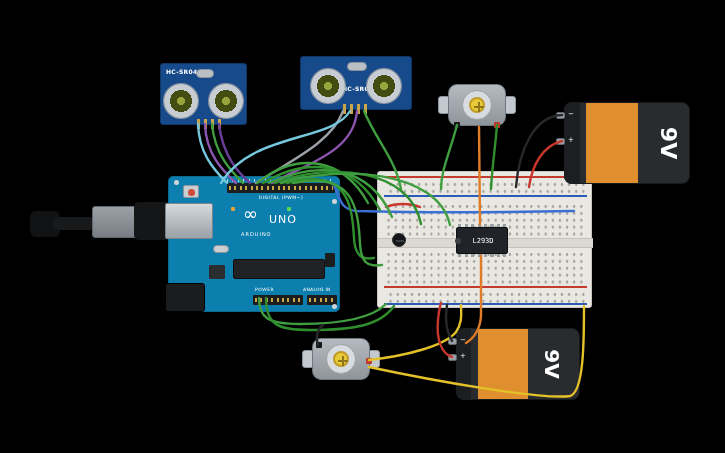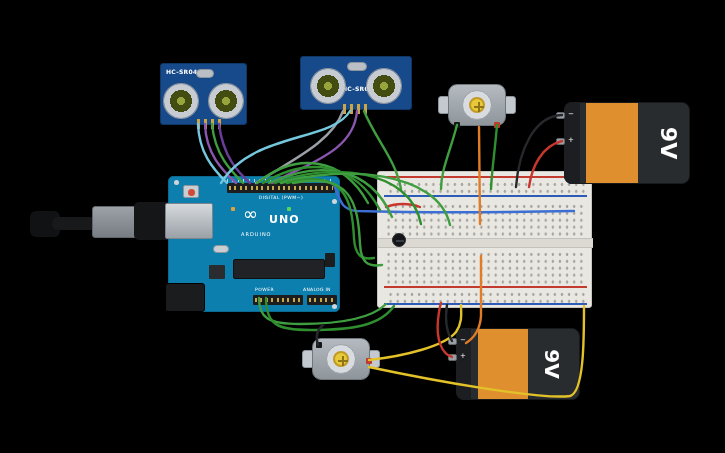--- a/index.html
+++ b/index.html
@@ -36,21 +36,21 @@
       <div class="abs" style="left:4px;top:3px;width:7px;height:7px;background:#d04a3a;border-radius:50%;"></div>
     </div>
     <div class="abs pinticks" style="left:58px;top:2px;width:108px;height:3px;"></div>
     <div class="abs" style="left:58px;top:6px;width:108px;height:10px;background:#1b1d1f;border-radius:1px;">
       <div class="abs goldpins" style="left:2px;top:3px;width:104px;height:4px;"></div>
     </div>
     <div class="abs wtext" style="left:62px;top:18px;width:100px;font-size:4.5px;letter-spacing:.5px;text-align:center;">DIGITAL (PWM~)</div>
     <div class="abs" style="left:118px;top:30px;width:4px;height:4px;background:#59d659;border-radius:1px;"></div>
     <div class="abs" style="left:62px;top:30px;width:4px;height:4px;background:#e0a23a;border-radius:1px;"></div>
     <div class="abs wtext" style="left:74px;top:28px;font-size:18px;line-height:18px;">∞</div>
-    <div class="abs wtext" style="left:100px;top:36px;font-size:11px;font-weight:bold;letter-spacing:1px;">UNO</div>
+    <div class="abs wtext" style="left:100px;top:36px;font-size:11px;font-weight:normal;letter-spacing:1px;">UNO</div>
     <div class="abs wtext" style="left:72px;top:54px;font-size:5px;letter-spacing:1px;">ARDUINO</div>
     <div class="abs" style="left:156px;top:76px;width:10px;height:14px;background:#1b1d1f;border-radius:1px;"></div>
     <div class="abs" style="left:44px;top:68px;width:16px;height:8px;background:#c9ced3;border-radius:4px;border:1px solid #8d949b;"></div>
     <div class="abs" style="left:40px;top:88px;width:16px;height:14px;background:#2a2d30;border-radius:1px;"></div>
     <div class="abs" style="left:64px;top:82px;width:92px;height:20px;background:#202225;border-radius:2px;border:1px solid #0e0f10;"></div>
     <div class="abs wtext" style="left:86px;top:110px;font-size:4.5px;letter-spacing:.5px;">POWER</div>
     <div class="abs wtext" style="left:134px;top:110px;font-size:4.5px;letter-spacing:.3px;">ANALOG IN</div>
     <div class="abs" style="left:84px;top:118px;width:50px;height:10px;background:#1b1d1f;border-radius:1px;">
       <div class="abs goldpins" style="left:2px;top:3px;width:46px;height:4px;"></div>
     </div>
@@ -67,20 +67,28 @@
     <div class="abs holes" style="left:8px;top:8px;width:199px;height:14px;"></div>
     <div class="abs" style="left:6px;top:23px;width:203px;height:2px;background:#2d5bb8;"></div>
     <div class="abs holes" style="left:6px;top:30px;width:203px;height:34px;"></div>
     <div class="abs" style="left:0;top:66px;width:215px;height:10px;background:#dcd9d3;border-top:1px solid #c5c2bc;border-bottom:1px solid #c5c2bc;"></div>
     <div class="abs holes" style="left:6px;top:78px;width:203px;height:34px;"></div>
     <div class="abs" style="left:6px;top:114px;width:203px;height:2px;background:#c23b2e;"></div>
     <div class="abs holes" style="left:8px;top:118px;width:199px;height:14px;"></div>
     <div class="abs" style="left:6px;top:131px;width:203px;height:2px;background:#2d5bb8;"></div>
   </div>
 
+  <div class="abs" style="left:456px;top:227px;width:52px;height:27px;z-index:6;">
+    <div class="abs iclegs" style="left:2px;top:-3px;width:48px;height:3px;"></div>
+    <div class="abs iclegs" style="left:2px;top:27px;width:48px;height:3px;"></div>
+    <div class="abs" style="left:0;top:0;width:52px;height:27px;background:#202327;border:1px solid #0d0e10;border-radius:2px;">
+      <div class="abs" style="left:-2px;top:10px;width:6px;height:6px;background:#3c4046;border-radius:50%;"></div>
+      <div class="abs wtext" style="left:0;top:9px;width:52px;text-align:center;font-size:7px;font-family:'DejaVu Sans Mono',monospace;">L293D</div>
+    </div>
+  </div>
 
   <div class="abs" style="left:392px;top:233px;width:14px;height:14px;background:#141619;border:1px solid #2a2d31;border-radius:50%;z-index:6;">
     <div class="abs" style="left:3px;top:6px;width:8px;height:2px;background:#3a3e44;"></div>
   </div>
 
   <div class="abs" style="left:438px;top:82px;width:78px;height:46px;z-index:10;">
     <div class="abs" style="left:0;top:14px;width:12px;height:18px;background:#c3c9ce;border:1px solid #8d949b;border-radius:3px;"></div>
     <div class="abs" style="left:66px;top:14px;width:12px;height:18px;background:#c3c9ce;border:1px solid #8d949b;border-radius:3px;"></div>
     <div class="abs" style="left:10px;top:2px;width:58px;height:42px;background:linear-gradient(#b4bac0,#8e959b);border:1px solid #6f777e;border-radius:9px;"></div>
     <div class="abs" style="left:24px;top:8px;width:30px;height:30px;border-radius:50%;background:#d8dce0;border:1px solid #9aa1a7;"></div>

